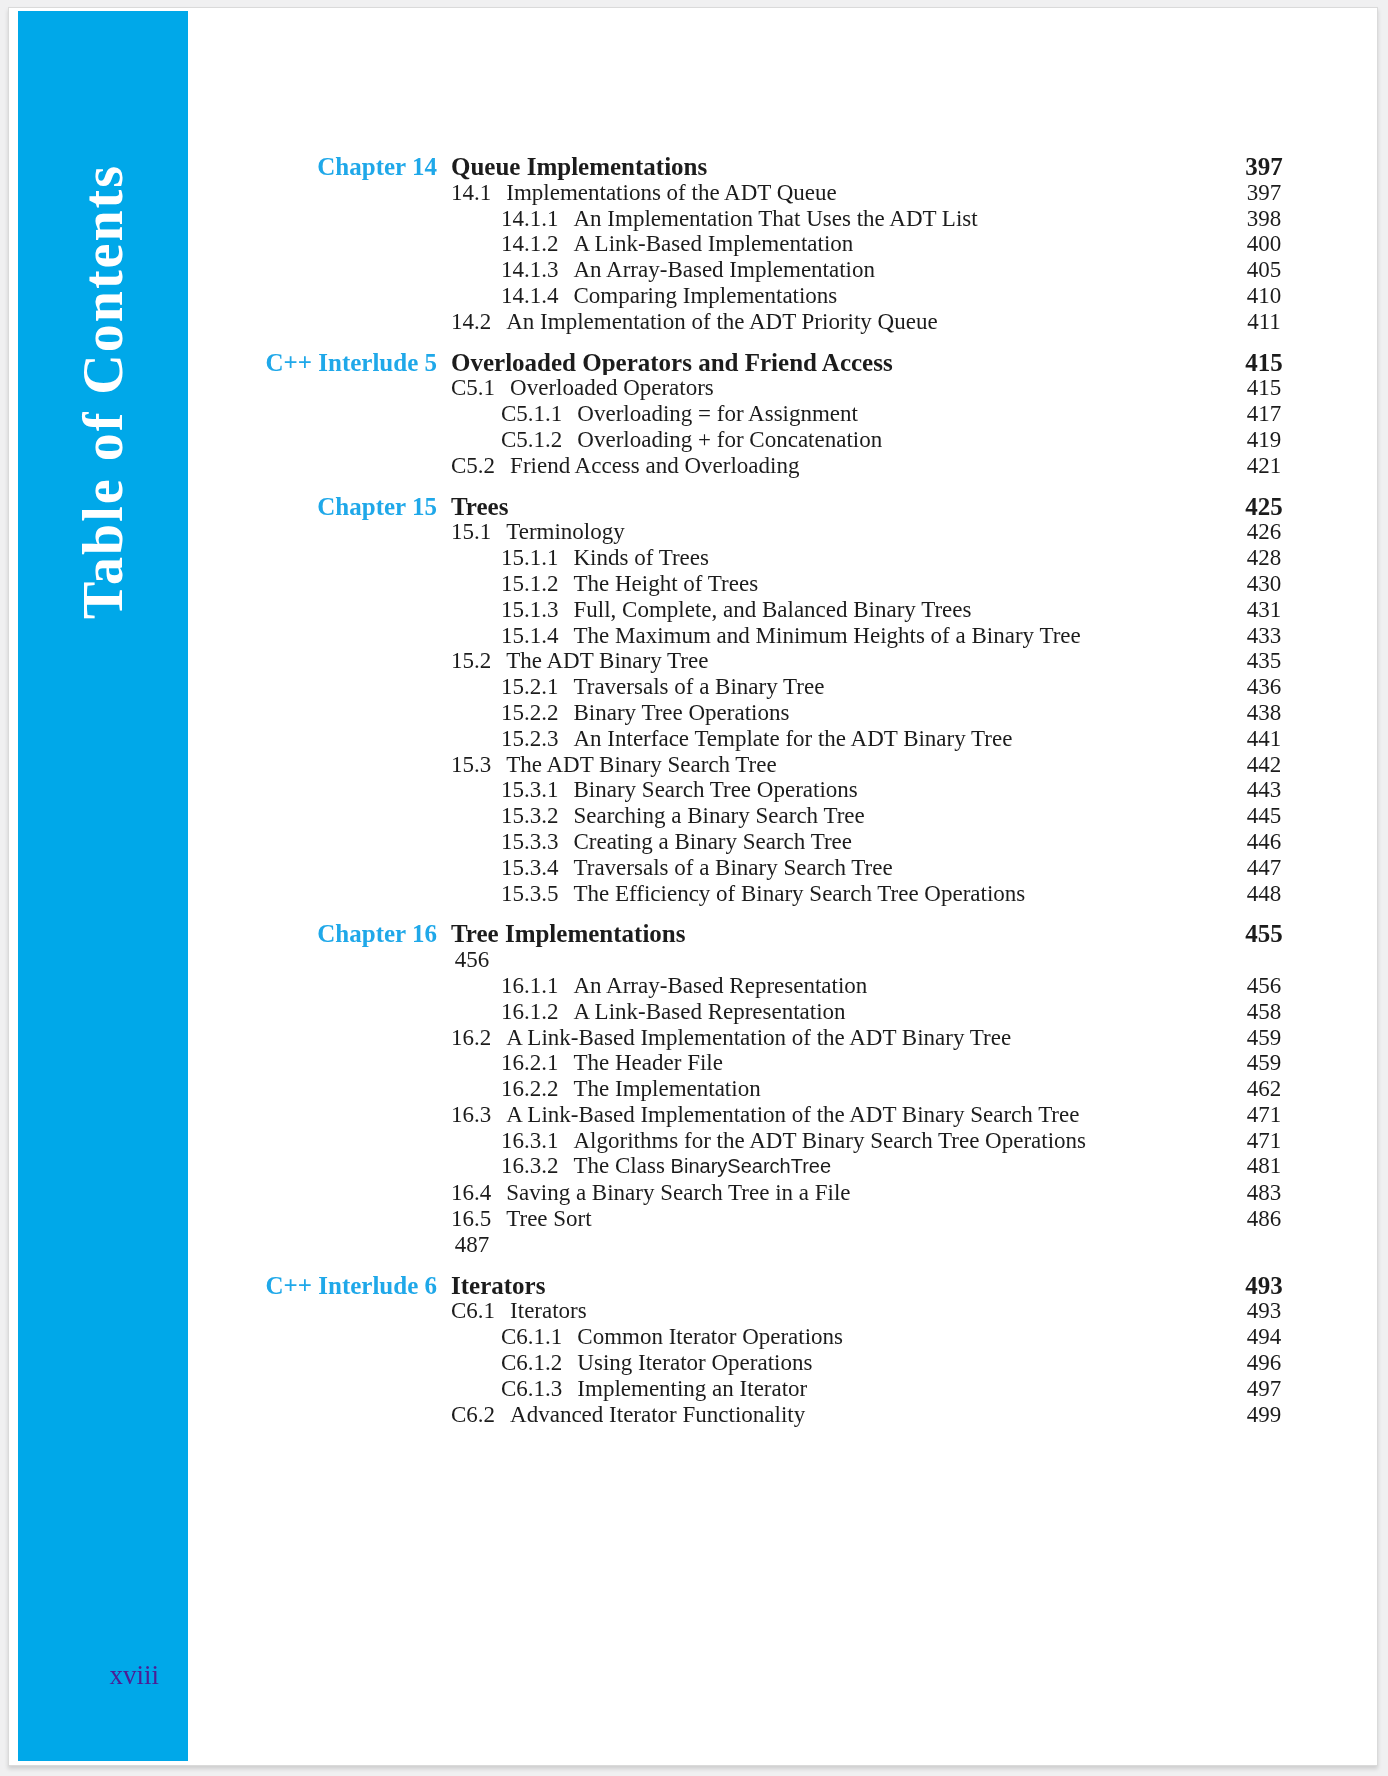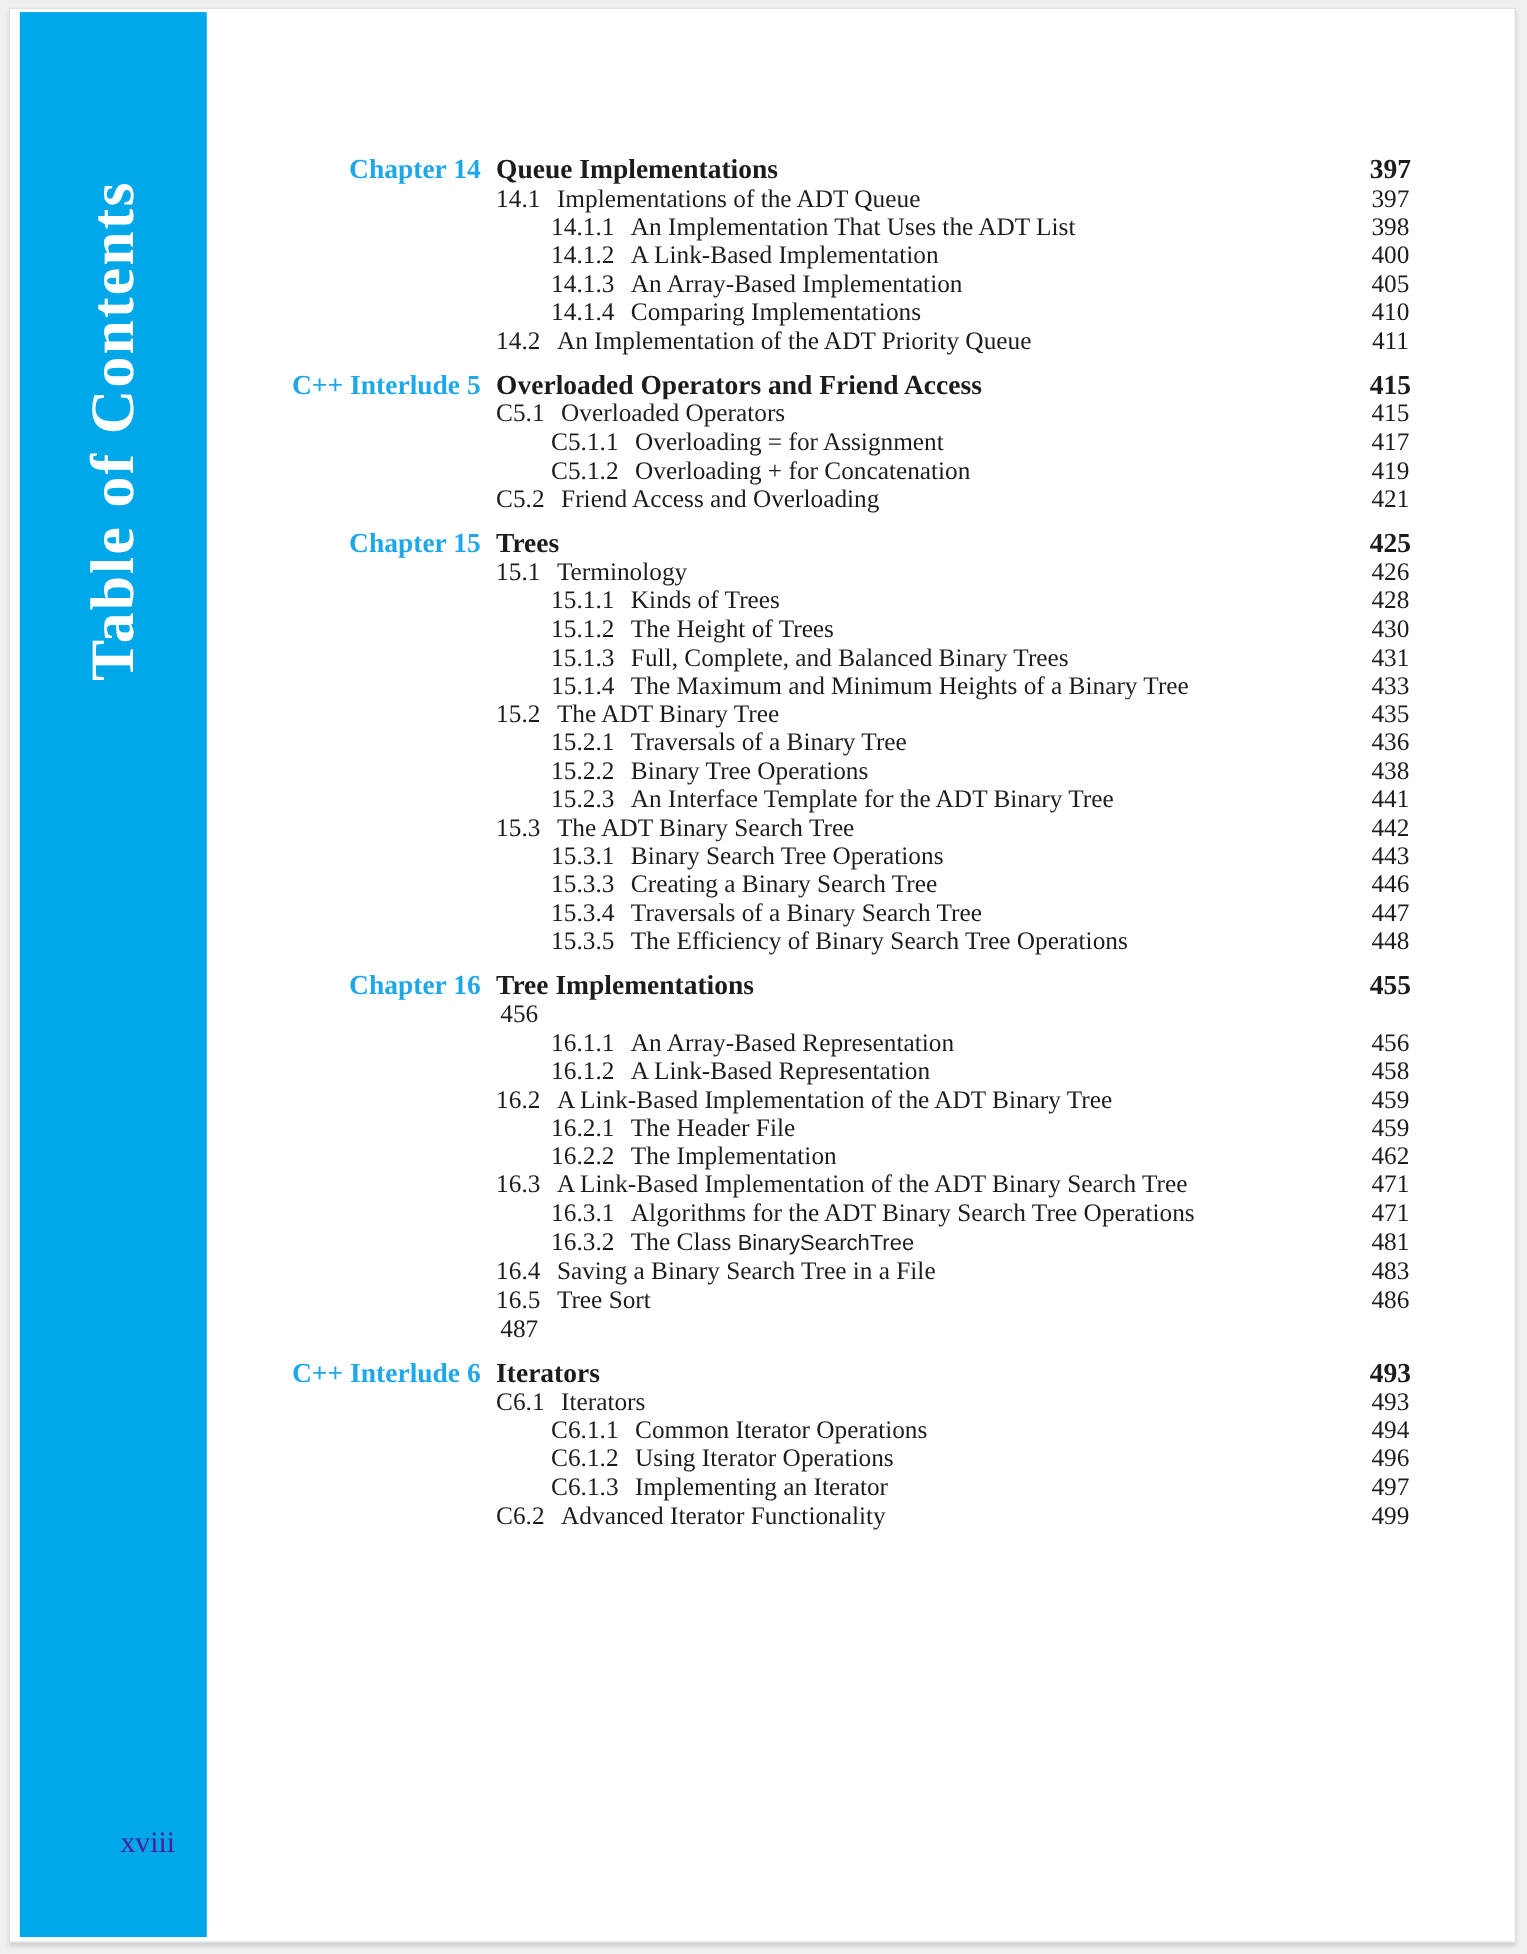--- a/index.html
+++ b/index.html
@@ -41,21 +41,21 @@
     white-space: nowrap;
   }
   .folio {
     position: absolute;
     right: 29px; bottom: 70px;
     font-size: 27px;
     color: #4c1d95;
   }
   .content {
     position: absolute;
-    left: 188px; top: 134px;
+    left: 188px; top: 146px;
     width: 1102px;
   }
   .section { margin: 0; }
   .section + .section { margin-top: 15px; }
   .row {
     display: flex;
     align-items: baseline;
     line-height: 25.8px;
     font-size: 23px;
     color: #1c1c1c;
@@ -281,20 +281,27 @@
   </div>
 
   <div class="row entry lvl2">
     <span class="label-col"></span>
     <span class="title-col">
       <span class="num">15.3.1</span><span class="etitle">Binary Search Tree Operations</span>
     </span>
     <span class="page-col">443</span>
   </div>
 
+  <div class="row entry lvl2">
+    <span class="label-col"></span>
+    <span class="title-col">
+      <span class="num">15.3.2</span><span class="etitle">Searching a Binary Search Tree</span>
+    </span>
+    <span class="page-col">445</span>
+  </div>
 
   <div class="row entry lvl2">
     <span class="label-col"></span>
     <span class="title-col">
       <span class="num">15.3.3</span><span class="etitle">Creating a Binary Search Tree</span>
     </span>
     <span class="page-col">446</span>
   </div>
 
   <div class="row entry lvl2">

